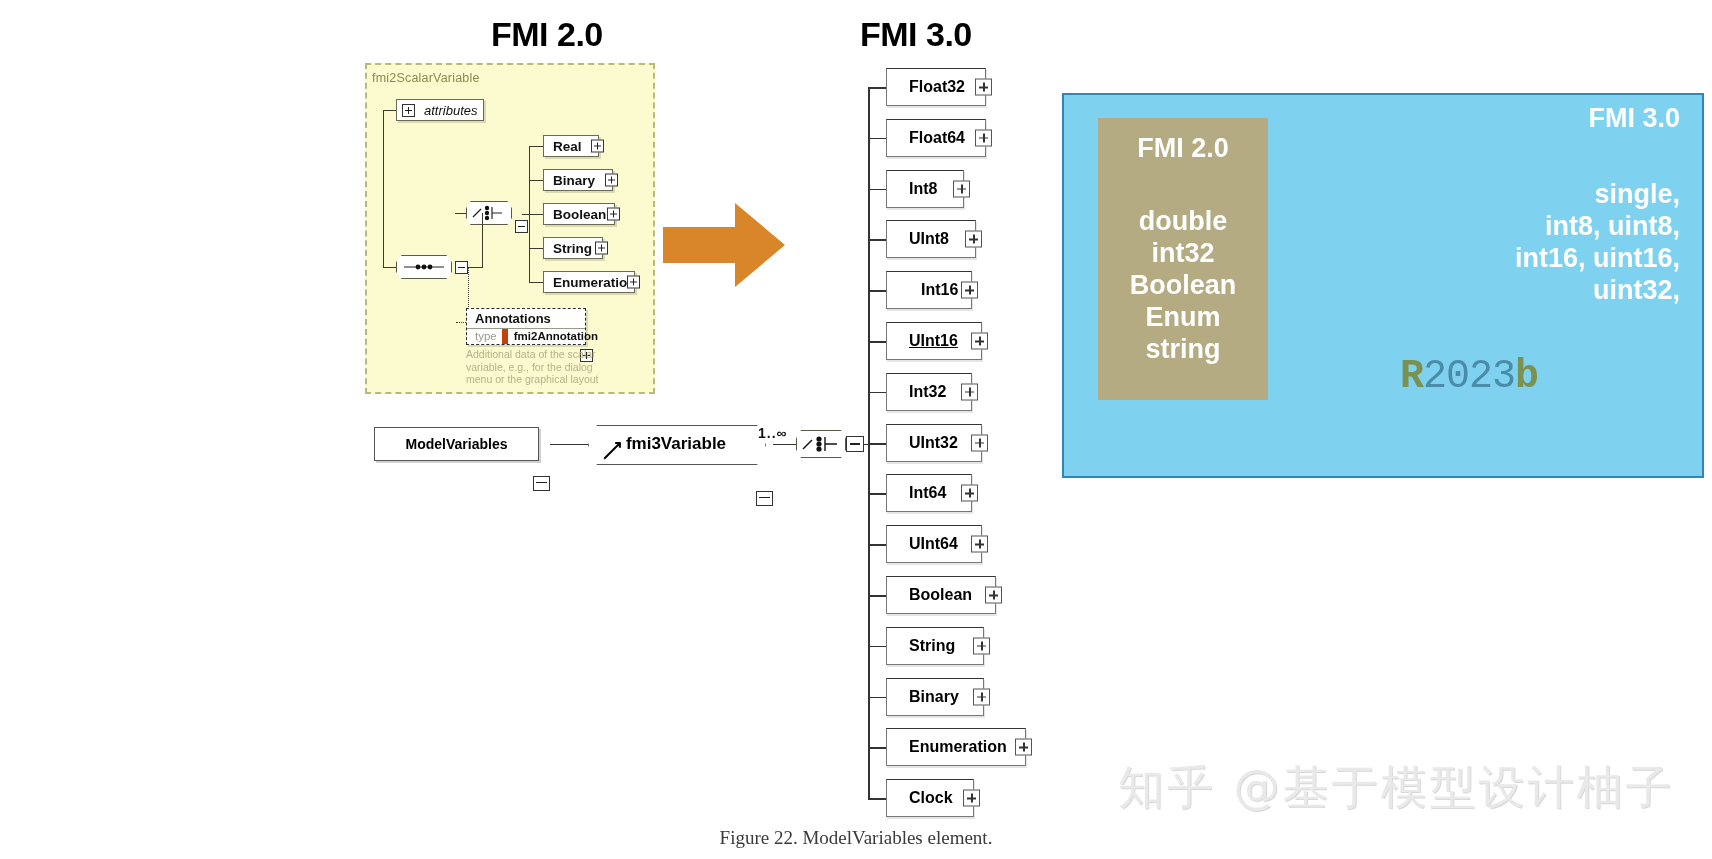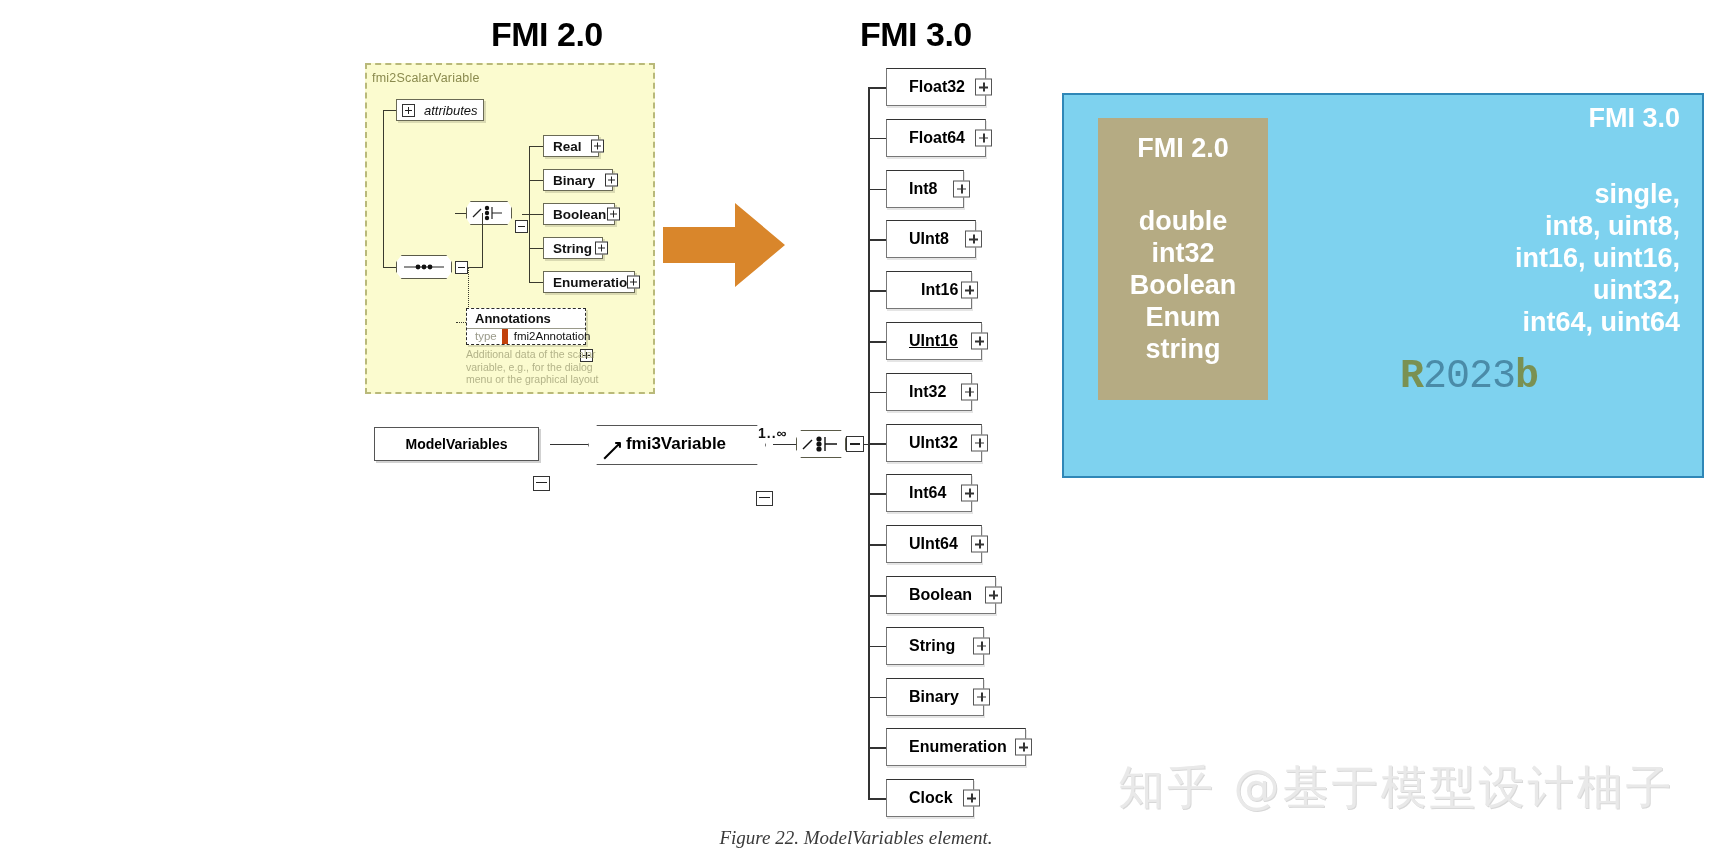--- a/index.html
+++ b/index.html
@@ -124,21 +124,21 @@
     padding: 2px 6px 2px 8px;
     border-bottom: 1px solid #9a9a8a;
     color: #111;
   }
   #annot-type-row { display: flex; font-size: 11.5px; }
   #annot-type-key {
     color: #9a9a8a;
     padding: 1px 5px 2px 8px;
     border-right: 6px solid #c2410c;
   }
-  #annot-type-val { color: #111; padding: 1px 5px 2px 6px; font-weight: normal;}
+  #annot-type-val { color: #111; padding: 1px 5px 2px 6px; font-weight: bold;}
   #annot-desc {
     left: 466px;
     top: 348px;
     width: 140px;
     font-size: 10.5px;
     line-height: 12.5px;
     color: #b3b389;
     font-family: "Liberation Sans", sans-serif;
   }
 
@@ -294,21 +294,20 @@
     white-space: nowrap;
     text-shadow: 1px 1px 0 #d8d8d8;
   }
 
   
   #caption {
     left: 0; right: 0;
     top: 827px;
     text-align: center;
     font-family: "Liberation Serif", serif;
-    font-style: italic;
     font-size: 19px;
     color: #3a3a3a;
   }
 </style>
 </head>
 <body>
 
 <div class="abs section-title" style="left:491px; top:15px;">FMI 2.0</div>
 <div class="abs section-title" style="left:860px; top:15px;">FMI 3.0</div>
 
@@ -524,21 +523,20 @@
   <div>Enum</div>
   <div>string</div>
 </div>
 
 <div class="abs" id="fmi3-label" style="left:1480px; top:103px; width:200px; text-align:right; color:#fff; font-weight:bold; font-size:27px;">FMI 3.0</div>
 <div class="abs" id="fmi3-types">
   <div>single,</div>
   <div>int8, uint8,</div>
   <div>int16, uint16,</div>
   <div>uint32,</div>
-  <div>int64, uint64</div>
 </div>
 
 <div class="abs" id="release-tag">
   <span class="r">R</span><span class="mid">2023</span><span class="b">b</span>
 </div>
 
 <div class="abs" id="watermark">知乎 @基于模型设计柚子</div>
 
 <div class="abs" id="caption">Figure 22. ModelVariables element.</div>
 

